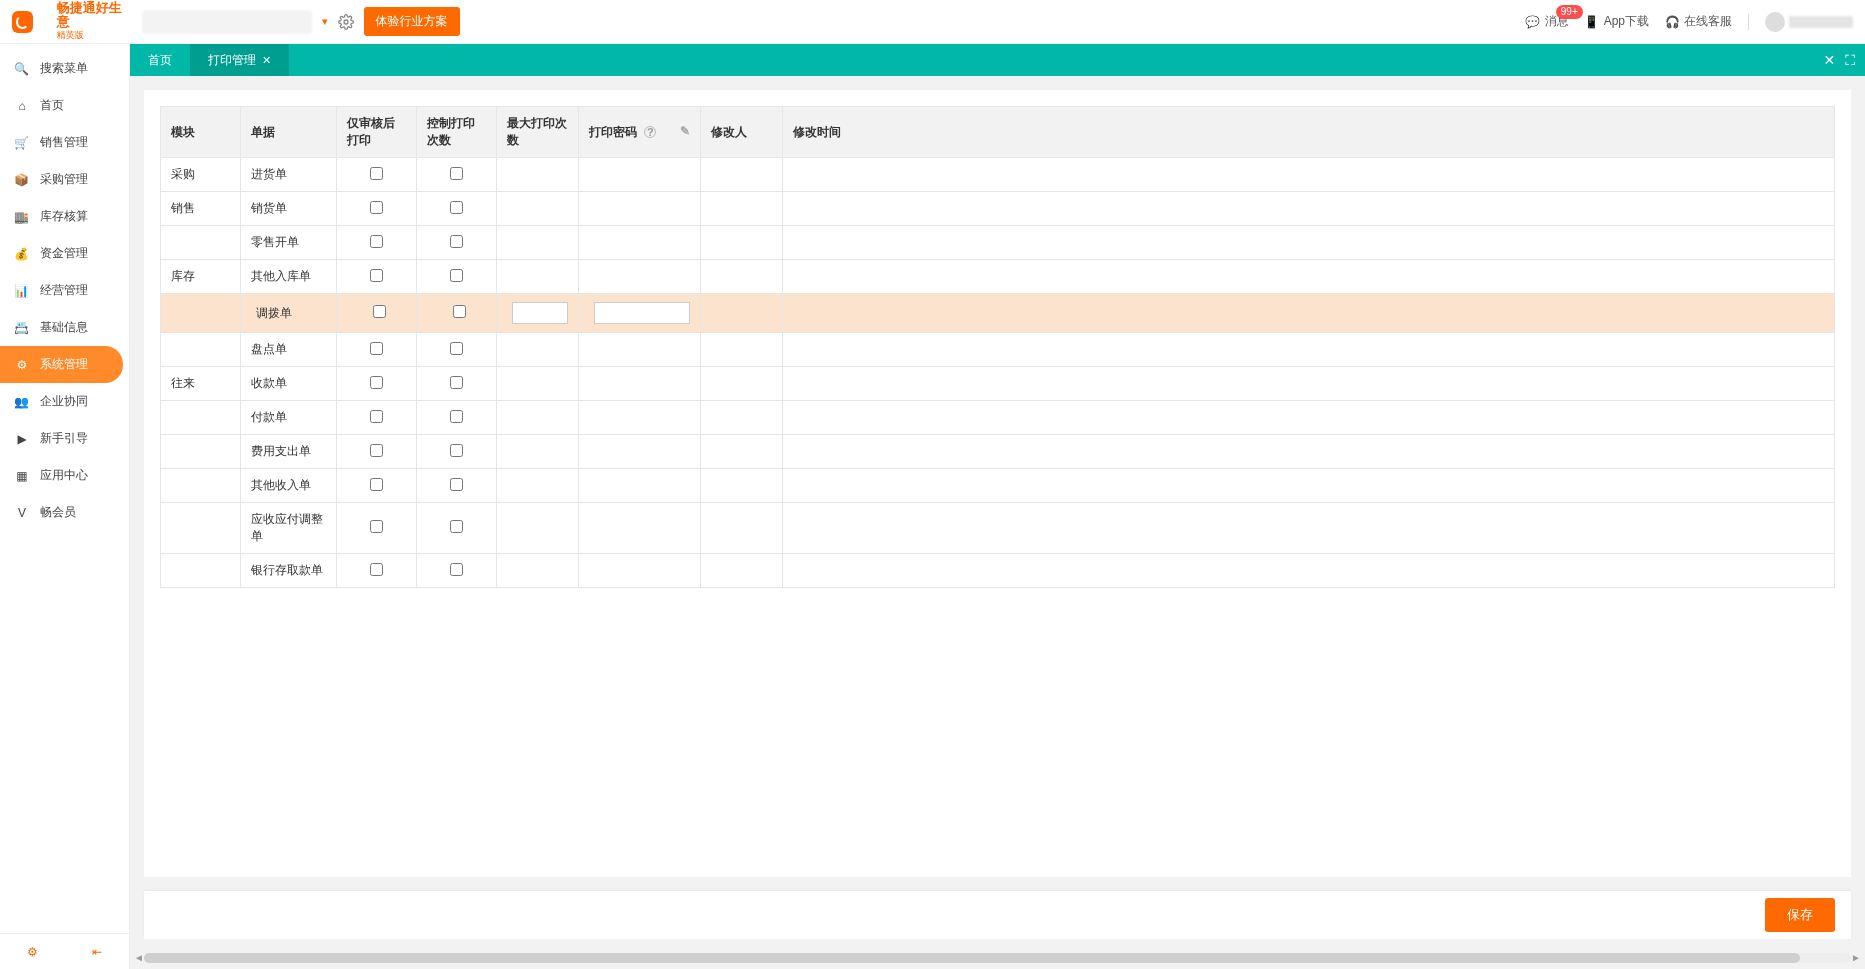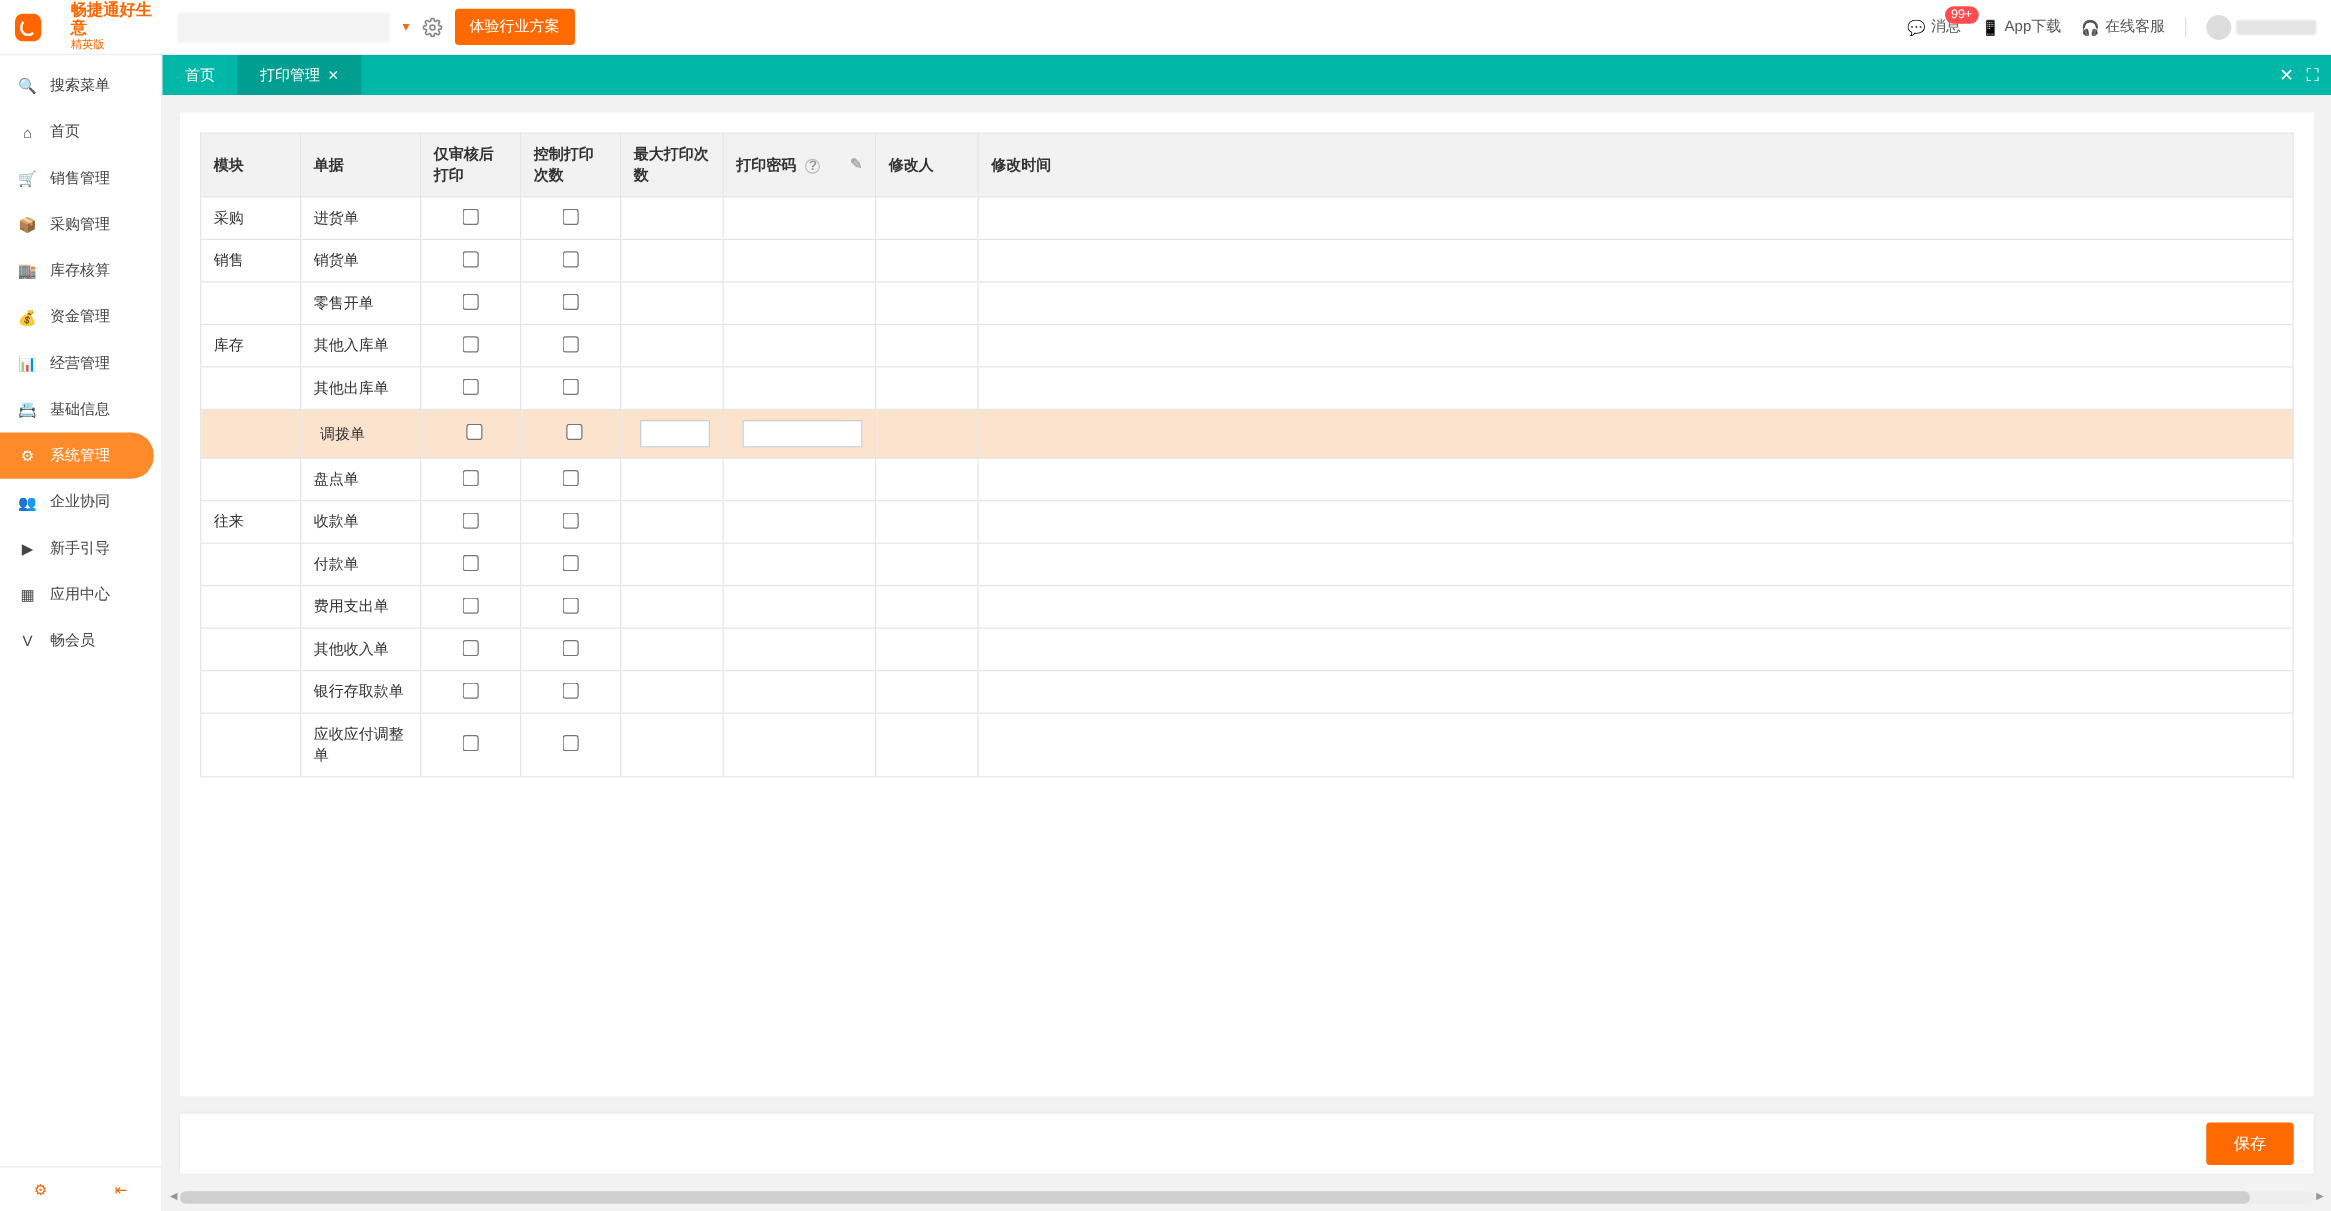--- a/index.html
+++ b/index.html
@@ -272,30 +272,20 @@
                 <tr>
                   <td>库存</td>
                   <td>其他入库单</td>
                   <td class="center"><input type="checkbox" style=""></td>
                   <td class="center"><input type="checkbox" style=""></td>
                   <td></td>
                   <td></td>
                   <td></td>
                   <td></td>
                 </tr>
-                <tr>
-                  <td></td>
-                  <td>其他出库单</td>
-                  <td class="center"><input type="checkbox" style=""></td>
-                  <td class="center"><input type="checkbox" style=""></td>
-                  <td></td>
-                  <td></td>
-                  <td></td>
-                  <td></td>
-                </tr>
                 <tr class="highlight">
                   <td></td>
                   <td>调拨单</td>
                   <td class="center"><input type="checkbox" style=""></td>
                   <td class="center"><input type="checkbox" style=""></td>
                   <td><input class="field" type="text" style=""></td>
                   <td><input class="field" type="text" style=""></td>
                   <td></td>
                   <td></td>
                 </tr>
@@ -344,31 +334,31 @@
                   <td>其他收入单</td>
                   <td class="center"><input type="checkbox" style=""></td>
                   <td class="center"><input type="checkbox" style=""></td>
                   <td></td>
                   <td></td>
                   <td></td>
                   <td></td>
                 </tr>
                 <tr>
                   <td></td>
+                  <td>应收应付调整单</td>
+                  <td class="center"><input type="checkbox" style=""></td>
+                  <td class="center"><input type="checkbox" style=""></td>
+                  <td></td>
+                  <td></td>
+                  <td></td>
+                  <td></td>
+                </tr>
+                <tr>
+                  <td></td>
                   <td>银行存取款单</td>
-                  <td class="center"><input type="checkbox" style=""></td>
-                  <td class="center"><input type="checkbox" style=""></td>
-                  <td></td>
-                  <td></td>
-                  <td></td>
-                  <td></td>
-                </tr>
-                <tr>
-                  <td></td>
-                  <td>应收应付调整单</td>
                   <td class="center"><input type="checkbox" style=""></td>
                   <td class="center"><input type="checkbox" style=""></td>
                   <td></td>
                   <td></td>
                   <td></td>
                   <td></td>
                 </tr>
               </tbody>
           </table>
         </div>

